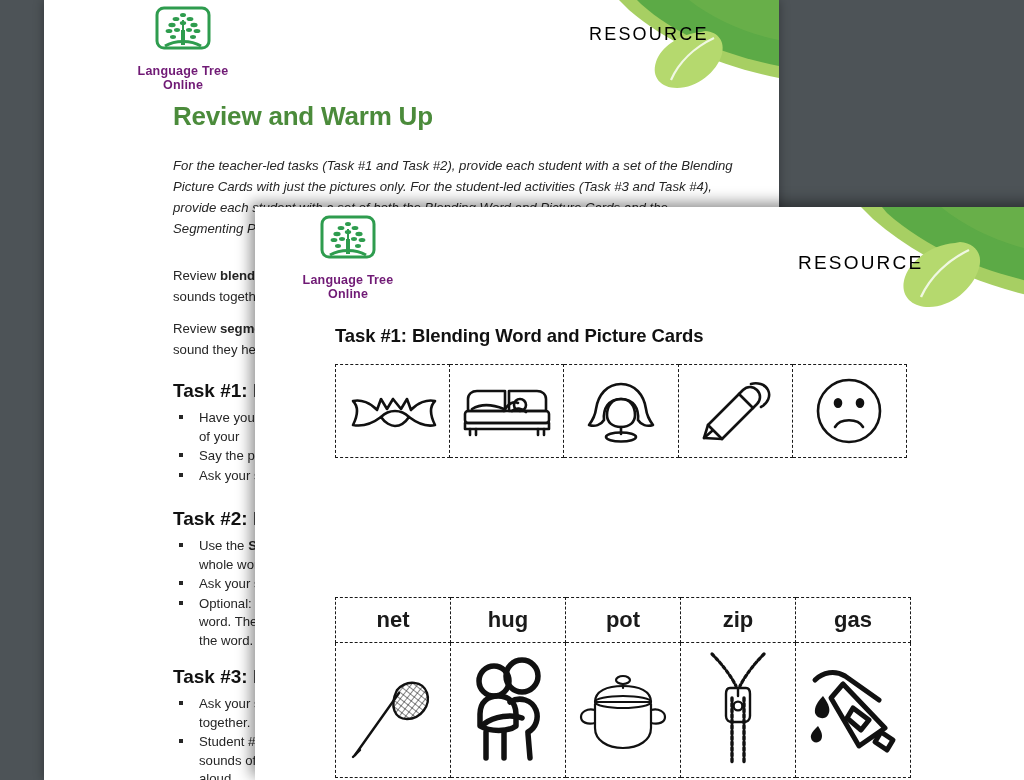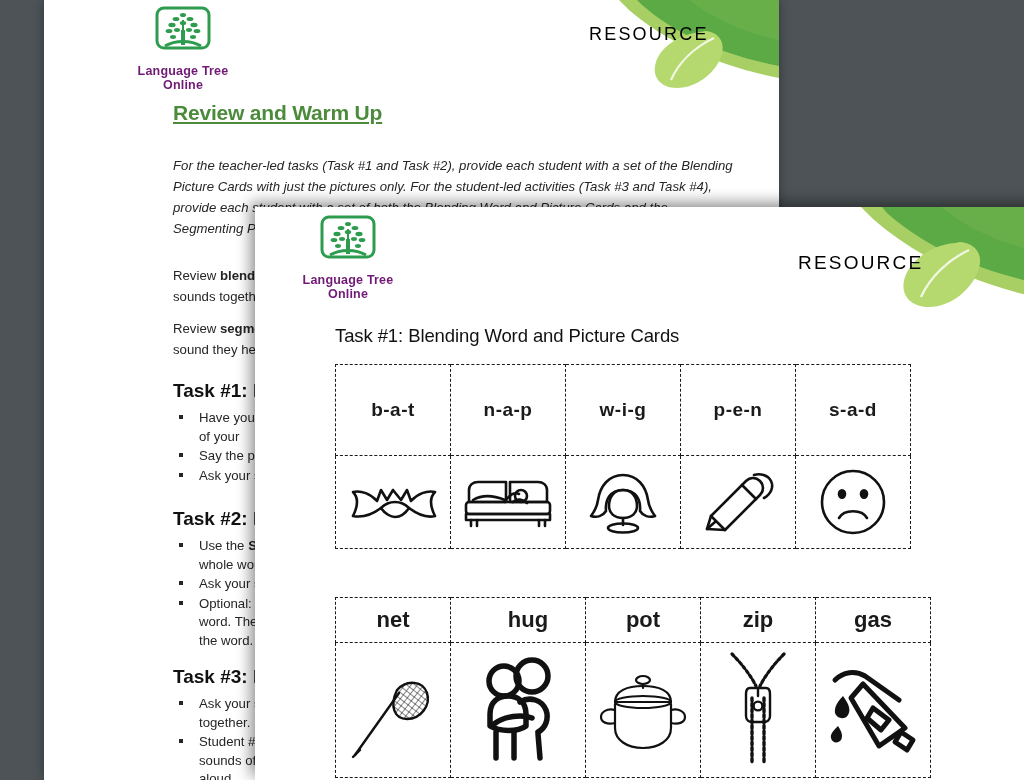--- a/index.html
+++ b/index.html
@@ -33,21 +33,21 @@
     font-family:"Liberation Sans", sans-serif;
   }
   .resource-word{
     position:absolute;color:#000000;letter-spacing:2.2px;
     font-family:Liberation Sans, sans-serif;font-weight:400;
   }
 
   
   .doc-title{
     position:absolute;left:129px;top:101px;
-    color:#4b8b3b;font-size:21px;font-weight:bold;letter-spacing:-.2px;text-decoration:underline;
+    color:#4b8b3b;font-size:26px;font-weight:bold;letter-spacing:-.2px;
   }
   .intro{
     position:absolute;left:129px;top:155px;width:562px;
     font-style:italic;font-size:13.2px;line-height:21px;color:#262626;
   }
   .para{
     position:absolute;left:129px;width:562px;
     font-size:13.2px;line-height:21px;color:#262626;
   }
   .para b{font-weight:bold;}
@@ -60,21 +60,21 @@
     font-size:13.2px;line-height:18.5px;color:#262626;
   }
   ul.bul li{position:relative;padding-left:26px;margin-bottom:1px;}
   ul.bul li .sq{
     position:absolute;left:6px;top:6px;width:4px;height:4px;background:#262626;
   }
   ul.bul li b{font-weight:bold;}
 
   
   .task-head{
-    position:absolute;color:#111;font-weight:normal;font-size:18.5px;
+    position:absolute;color:#111;font-weight:bold;font-size:18.5px;
     letter-spacing:-.1px;
   }
   .card-table{
     position:absolute;border-collapse:collapse;table-layout:fixed;
   }
   .card-table td{
     border:1.6px dashed #1a1a1a;padding:0;text-align:center;vertical-align:middle;
   }
   .word-cell{font-weight:bold;color:#1a1a1a;}
   .w1{font-size:19px;letter-spacing:.5px;}
@@ -196,27 +196,20 @@
     </span>
     <span class="brand" style="font-size:12.5px;margin-top:4px;">Language Tree Online</span>
   </div>
 
   <div class="resource-word" style="left:543px;top:45px;font-size:19px;">RESOURCE</div>
 
   <div class="task-head" style="left:80px;top:118px;">Task #1: Blending Word and Picture Cards</div>
 
   <table class="card-table" style="left:80px;top:157px;width:572px;">
     <tbody>
-        <tr>
-      <td class="word-cell w1" style="height:90px;width:114px;">b-a-t</td>
-      <td class="word-cell w1" style="height:90px;width:114px;">n-a-p</td>
-      <td class="word-cell w1" style="height:90px;width:114px;">w-i-g</td>
-      <td class="word-cell w1" style="height:90px;width:114px;">p-e-n</td>
-      <td class="word-cell w1" style="height:90px;width:114px;">s-a-d</td>
-    </tr>
     <tr>
 
       <td class="pic-cell" style="height:92px;">
         <span>
         <svg width="92" height="56" viewBox="0 0 92 56">
           <g fill="none" stroke="#111" stroke-width="2.6" stroke-linejoin="round" stroke-linecap="round">
             <path d="M46 16 L40 26 L34 16 L30 27 C24 20 14 16 6 18 C12 24 10 34 6 42 C16 44 26 40 34 34 C38 40 44 43 48 43 C53 43 58 40 62 34 C70 40 80 44 88 42 C84 34 82 24 88 18 C80 16 70 20 64 27 L60 16 L54 26 Z"></path>
             <path d="M34 34 C38 30 42 28 48 28 C54 28 58 30 62 34"></path>
           </g>
         </svg></span>
@@ -277,21 +270,21 @@
       </td>
     </tr>
   </tbody>
     </table>
 
 
   <table class="card-table" style="left:80px;top:390px;width:572px;">
     <tbody>
         <tr>
       <td class="word-cell w2" style="height:44px;width:114px;text-align:center;">net</td>
-      <td class="word-cell w2" style="height:44px;width:114px;padding-left:20px;">hug</td>
+      <td class="word-cell w2" style="height:44px;width:114px;">hug</td>
       <td class="word-cell w2" style="height:44px;width:114px;">pot</td>
       <td class="word-cell w2" style="height:44px;width:114px;">zip</td>
       <td class="word-cell w2" style="height:44px;width:114px;">gas</td>
     </tr>
     <tr>
 
       <td class="pic-cell" style="height:134px;">
         <span>
         <svg width="96" height="110" viewBox="0 0 96 110">
           <defs>

